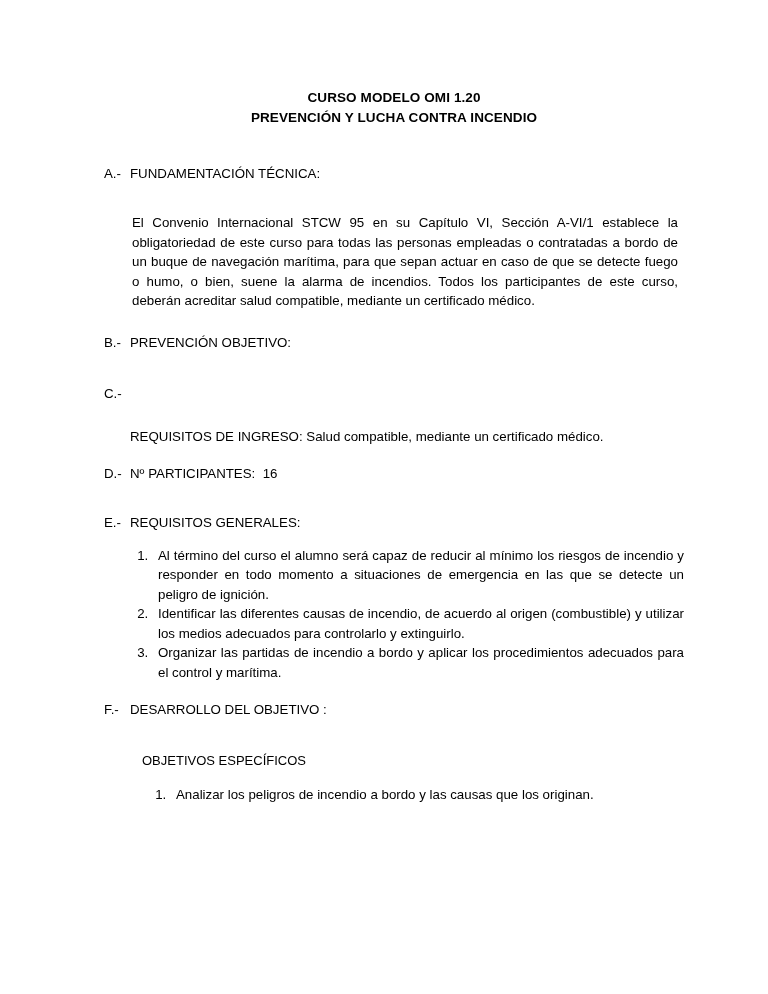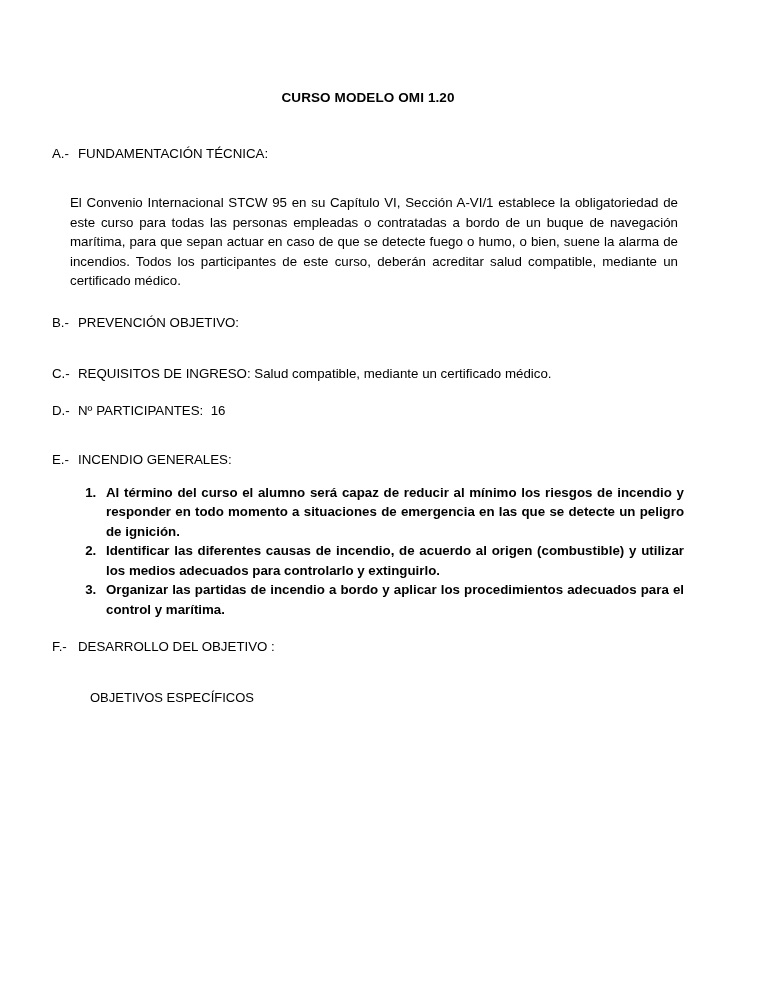--- a/index.html
+++ b/index.html
@@ -12,21 +12,21 @@
     width: 768px;
     height: 994px;
     font-family: "Liberation Sans", sans-serif;
     color: #000000;
     overflow: hidden;
   }
   .page {
     width: 768px;
     height: 994px;
     box-sizing: border-box;
-    padding: 88px 84px 0 52px;
+    padding: 88px 84px 0 104px;
     position: relative;
   }
   .doc-title {
     text-align: center;
     font-weight: bold;
     font-size: 13.5px;
     line-height: 20px;
     letter-spacing: 0.1px;
   }
   .doc-title div {
@@ -50,47 +50,47 @@
   }
   .item .body {
     flex: 1 1 auto;
   }
   .head-bold {
     font-weight: normal;
   }
   .justify {
     text-align: justify;
     text-justify: inter-word;
+    margin-top: 43px;
   }
   .para {
     font-size: 13.3px;
     line-height: 19.5px;
     text-align: justify;
   }
   .indent-para {
-    margin-left: 18px;
+    margin-left: 28px;
     margin-right: 6px;
   }
   .spacer-36 { height: 36px; }
   .spacer-30 { height: 30px; }
   .spacer-22 { height: 22px; }
   .spacer-18 { height: 18px; }
   .spacer-14 { height: 14px; }
 
   ol.num-list {
     margin: 0;
     padding-left: 48px;
     font-size: 13.3px;
     line-height: 19.5px;
   }
   ol.num-list li {
     text-align: justify;
     padding-left: 6px;
     margin-bottom: 0;
-    font-weight: bold;
   }
   .sub-label {
     margin-left: 18px;
     font-size: 13.3px;
     line-height: 19.5px;
   }
   .sub-label .b { font-weight: bold; }
   .obj-esp {
     margin-left: 38px;
     font-size: 13px;
@@ -99,20 +99,21 @@
   .tab-gap { display: inline-block; width: 58px; }
   .nowrap { white-space: nowrap; }
 </style>
 </head>
 <body>
 
 <div class="page">
 
   <div class="doc-title">
     <div>CURSO MODELO OMI 1.20</div>
+    <div>PREVENCIÓN Y LUCHA CONTRA INCENDIO</div>
   </div>
 
   <div class="spacer-36"></div>
 
   <div class="item">
     <span class="marker normal">A.-</span>
     <span class="body head-bold">FUNDAMENTACIÓN TÉCNICA:</span>
   </div>
 
   <div class="spacer-30"></div>
@@ -140,21 +141,21 @@
 
   <div class="item">
     <span class="marker normal">D.-</span>
     <span class="body"><span class="head-bold">Nº PARTICIPANTES:</span>&nbsp; <span>16</span></span>
   </div>
 
   <div class="spacer-30"></div>
 
   <div class="item">
     <span class="marker normal">E.-</span>
-    <span class="body head-bold">INCENDIO GENERALES:</span>
+    <span class="body head-bold">REQUISITOS GENERALES:</span>
   </div>
 
   <div class="spacer-14"></div>
 
   <ol class="num-list">
     <li>Al término del curso el alumno será capaz de reducir al mínimo los riesgos de incendio y responder en todo momento a situaciones de emergencia  en las que se detecte un peligro de ignición.</li>
     <li>Identificar las diferentes causas de incendio, de acuerdo al origen (combustible) y utilizar los medios adecuados para controlarlo y extinguirlo.</li>
     <li>Organizar las partidas de incendio a bordo y aplicar los procedimientos adecuados para el control y marítima.</li>
   </ol>
 
@@ -167,14 +168,17 @@
 
   <div class="spacer-14"></div>
 
 
   <div class="spacer-18"></div>
 
   <div class="obj-esp">OBJETIVOS ESPECÍFICOS</div>
 
   <div class="spacer-14"></div>
 
+  <ol class="num-list" style="padding-left:66px;">
+    <li>Analizar los peligros de incendio a bordo y las causas que los originan.</li>
+  </ol>
 
 </div>
 
 </body></html>

